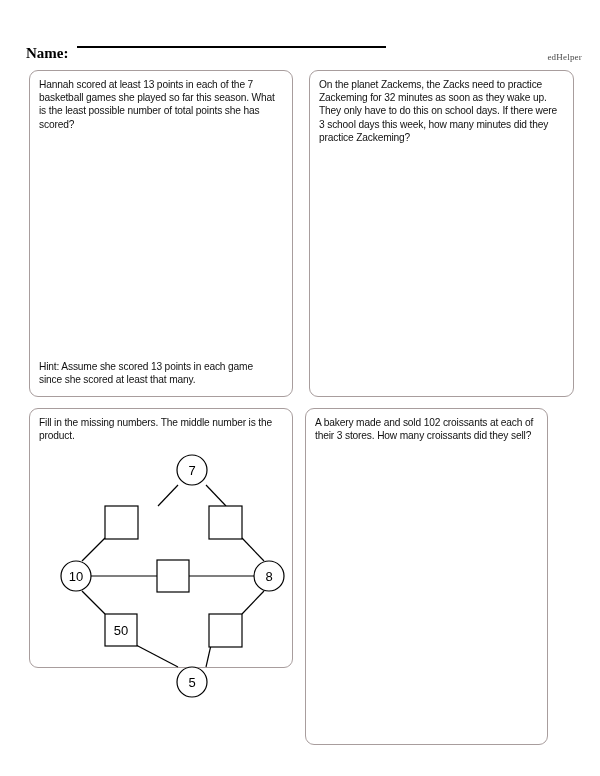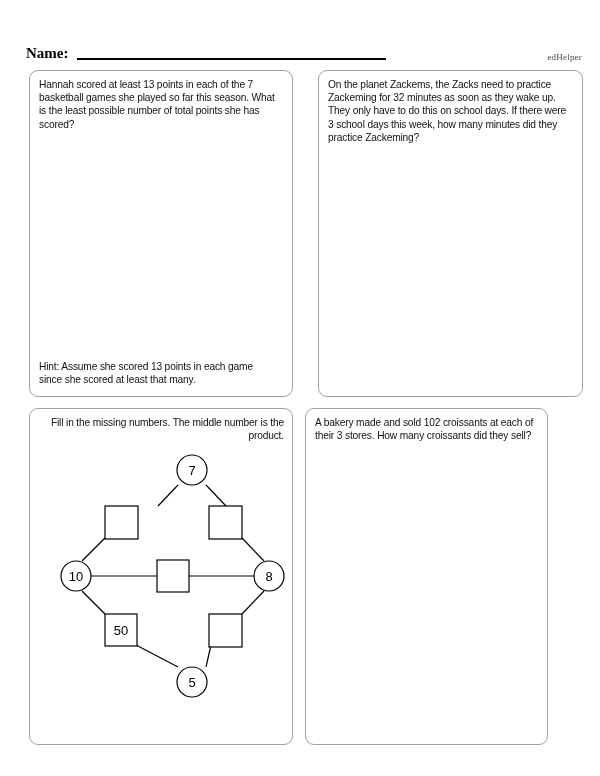--- a/index.html
+++ b/index.html
@@ -29,21 +29,20 @@
     font-size: 9px;
     color: #4a4a4a;
     letter-spacing: 0.2px;
     margin-top: 16px;
   }
   .name-row {
     position: absolute;
     left: 26px;
     top: 46px;
     display: flex;
-    align-items: flex-end;
     width: 360px;
   }
   .name-label {
     font-family: "Liberation Serif", serif;
     font-weight: bold;
     font-size: 15px;
     color: #000;
     line-height: 1;
     padding-bottom: 1px;
   }
@@ -77,22 +76,22 @@
     right: 8px;
   }
   .hint-text {
     position: absolute;
     left: 9px;
     bottom: 10px;
     right: 24px;
     margin-top: 12px;
   }
   #box1 { left: 29px;  top: 70px;  width: 264px; height: 327px; }
-  #box2 { left: 318px; top: 70px;  width: 265px; height: 327px; }
-  #box3 { left: 29px;  top: 408px; width: 264px; height: 337px; text-align: right; }
+  #box2 { left: 309px; top: 70px;  width: 265px; height: 327px; }
+  #box3 { left: 29px;  top: 408px; width: 264px; height: 260px; }
   #box4 { left: 305px; top: 408px; width: 243px; height: 337px; }
 
   
   .puzzle {
     position: absolute;
     left: 8px;
     top: 36px;
     width: 248px;
     height: 270px;
   }

